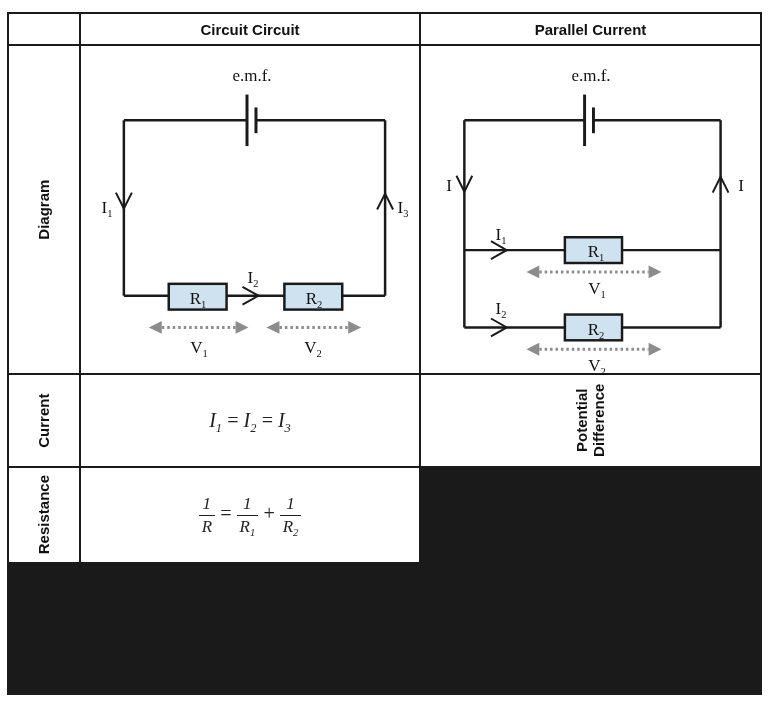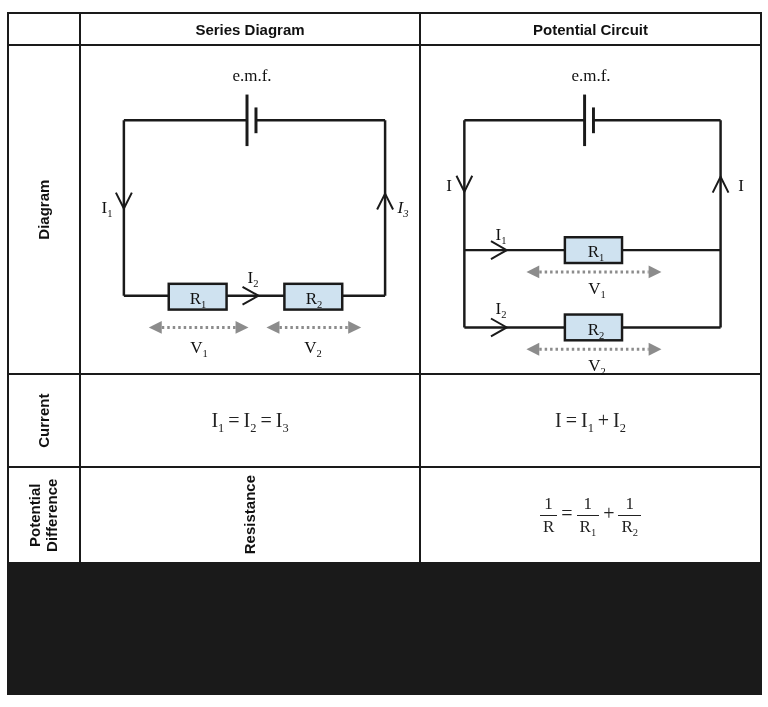--- a/index.html
+++ b/index.html
@@ -11,44 +11,44 @@
         gap:2px;background:var(--border,#1a1a1a);border:2px solid var(--border,#1a1a1a);}
   .cell{background:#ffffff;position:relative;display:flex;align-items:center;justify-content:center;}
   .hdr{font-weight:bold;font-size:15px;color:#111;}
   .labelcell .vlabel{transform:rotate(-90deg);font-weight:bold;font-size:15px;color:#111;
         white-space:nowrap;text-align:center;line-height:1.15;}
   .diagcell{display:block;}
   .diagcell svg{position:absolute;left:0;top:0;width:100%;height:100%;}
   .dlabel{position:absolute;transform:translate(-50%,-50%);font-family:"Liberation Serif",serif;
         font-size:17px;color:#111;white-space:nowrap;line-height:1;}
   .dlabel sub, .formula sub{font-size:62%;line-height:0;}
-  .formula{font-family:"Liberation Serif",serif;font-size:20px;color:#222;
+  .formula{font-family:"Liberation Serif",serif;font-style:italic;font-size:20px;color:#222;
         white-space:nowrap;}
   .formula .op{margin:0 4px;}
   .formula .frac{display:inline-block;text-align:center;vertical-align:middle;font-size:17px;}
   .formula .frac .num{display:block;padding:0 3px 1px 3px;}
   .formula .frac .den{display:block;border-top:1.5px solid #222;padding:1px 3px 0 3px;}
   .wire{stroke:#1a1a1a;stroke-width:2.5;fill:none;}
   .bat{stroke:#1a1a1a;stroke-width:3;fill:none;}
   .chev{stroke:#1a1a1a;stroke-width:2;fill:none;stroke-linejoin:miter;}
   .rbox{fill:var(--resistor-fill,#cfe2f0);stroke:#1a1a1a;stroke-width:2.5;}
   .vline{stroke:var(--arrow-gray,#8c8c8c);stroke-width:3;stroke-dasharray:2.5 3;fill:none;}
   .vtri{fill:var(--arrow-gray,#8c8c8c);stroke:none;}
 </style>
 </head>
 <body>
 
 <div class="grid">
 
   <div class="cell"></div>
   <div class="cell hdr">
-    <span>Series Diagram</span>
+    <span>Circuit Circuit</span>
   </div>
   <div class="cell hdr">
-    <span>Potential Circuit</span>
+    <span>Parallel Current</span>
   </div>
 
   <div class="cell labelcell">
     <div class="vlabel">Diagram</div>
   </div>
 
   <div class="cell diagcell">
     <svg viewBox="0 0 339 330" preserveAspectRatio="none">
       <g>
         <path class="wire" d="M43,75 H166.5 M175.5,75 H305 M43,75 V252 M305,75 V252 M43,252 H305"></path>
@@ -78,21 +78,21 @@
         <polygon class="vtri" points="168,284 155,277.5 155,290.5"></polygon>
       </g>
       <g>
         <path class="vline" d="M199,284 H268"></path>
         <polygon class="vtri" points="186,284 199,277.5 199,290.5"></polygon>
         <polygon class="vtri" points="281,284 268,277.5 268,290.5"></polygon>
       </g>
     </svg>
     <div class="dlabel" style="left:171px;top:29px;">e.m.f.</div>
     <div class="dlabel" style="left:26px;top:161px;"><span>I<sub>1</sub></span></div>
-    <div class="dlabel" style="left:322px;top:161px;font-style:italic;"><span>I<sub>3</sub></span></div>
+    <div class="dlabel" style="left:322px;top:161px;"><span>I<sub>3</sub></span></div>
     <div class="dlabel" style="left:172px;top:231px;"><span>I<sub>2</sub></span></div>
     <div class="dlabel" style="left:117px;top:252px;"><span>R<sub>1</sub></span></div>
     <div class="dlabel" style="left:233px;top:252px;"><span>R<sub>2</sub></span></div>
     <div class="dlabel" style="left:118px;top:301px;"><span>V<sub>1</sub></span></div>
     <div class="dlabel" style="left:232px;top:301px;"><span>V<sub>2</sub></span></div>
   </div>
 
   <div class="cell diagcell">
     <svg viewBox="0 0 344 330" preserveAspectRatio="none">
       <g>
@@ -141,23 +141,20 @@
     <div class="dlabel" style="left:175px;top:283px;"><span>R<sub>2</sub></span></div>
     <div class="dlabel" style="left:176px;top:319px;"><span>V<sub>2</sub></span></div>
   </div>
 
   <div class="cell labelcell">
     <div class="vlabel">Current</div>
   </div>
   <div class="cell">
     <div class="formula"><span>I<sub>1</sub></span><span class="op">=</span><span>I<sub>2</sub></span><span class="op">=</span><span>I<sub>3</sub></span></div>
   </div>
-  <div class="cell">
-    <div class="formula"><span>I</span><span class="op">=</span><span>I<sub>1</sub></span><span class="op">+</span><span>I<sub>2</sub></span></div>
-  </div>
 
   <div class="cell labelcell">
     <div class="vlabel">
       <div>Potential</div>
       <div>Difference</div>
     </div>
   </div>
 
   <div class="cell labelcell">
     <div class="vlabel">Resistance</div>

